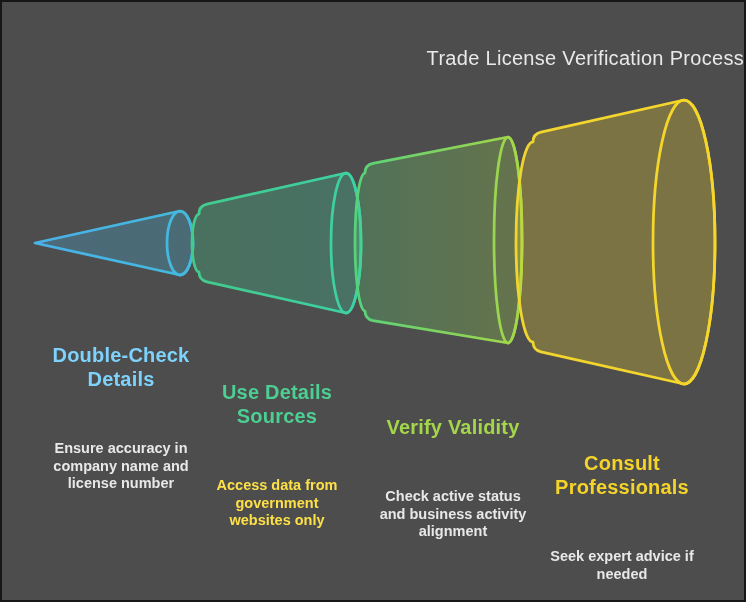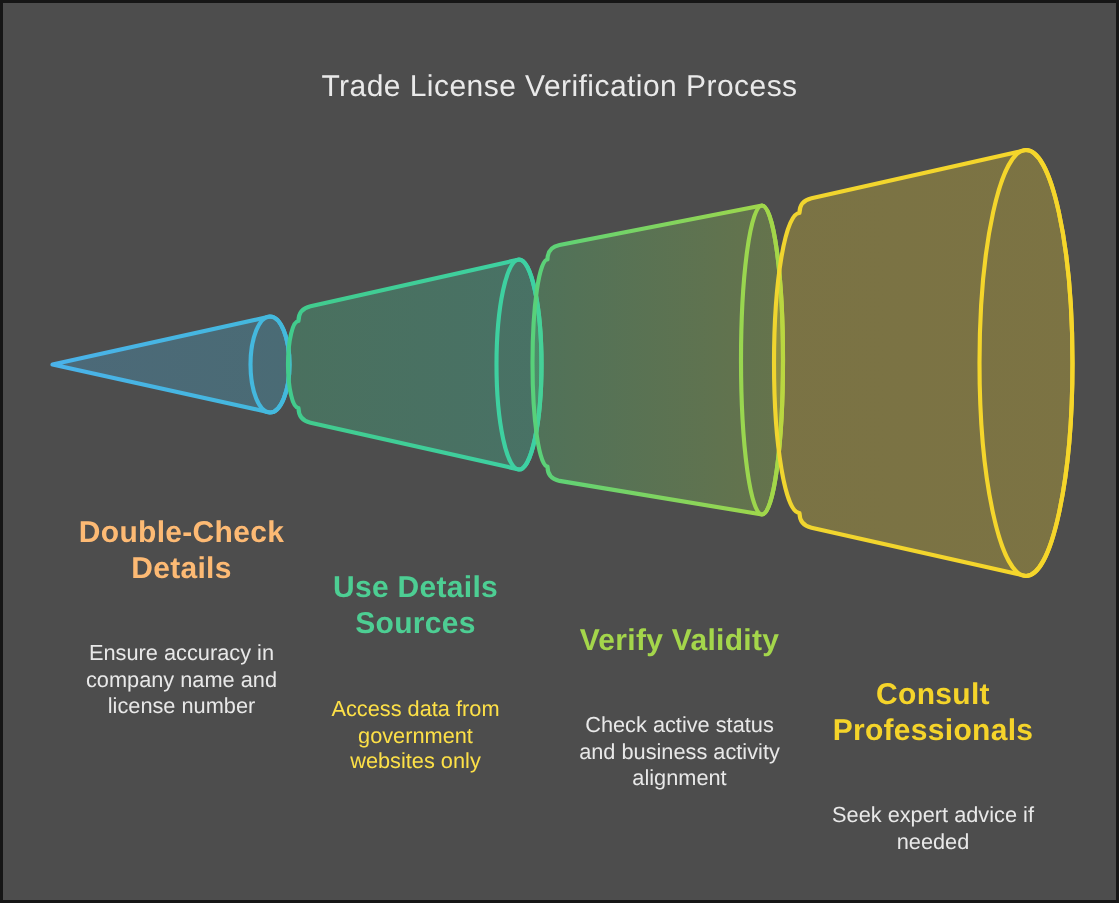--- a/index.html
+++ b/index.html
@@ -49,33 +49,33 @@
     text-align: center;
     white-space: pre-line;
   }
   .sec-h {
     font-size: 20px;
     font-weight: 700;
     line-height: 24px;
     letter-spacing: 0.2px;
   }
   .sec-b {
-    margin-top: 19px;
+    margin-top: 31px;
     font-size: 14.5px;
-    font-weight: 400;
+    font-weight: 700;
     line-height: 17.5px;
     color: #e8e8e8;
   }
 </style>
 </head>
 <body>
 
 <div class="canvas" style="background: rgb(77, 77, 77); border-color: rgb(22, 22, 22);">
 
-  <div class="title" style="color: rgb(233, 233, 233);">Trade License Verification Process</div>
+  <div class="title" style="color: rgb(233, 233, 233); text-align: right;">Trade License Verification Process</div>
 
   <svg class="funnel-svg" viewBox="0 0 746 602" xmlns="http://www.w3.org/2000/svg">
     <defs>
       <linearGradient id="g0" gradientUnits="userSpaceOnUse" x1="33" y1="241" x2="191" y2="241">
         <stop class="grad-a" offset="0" stop-color="#4ab2e9"></stop>
           <stop class="grad-b" offset="1" stop-color="#43b9dc"></stop>
       </linearGradient>
       <linearGradient id="g1" gradientUnits="userSpaceOnUse" x1="190" y1="241" x2="359" y2="241">
         <stop class="grad-a" offset="0" stop-color="#42cb8c"></stop>
           <stop class="grad-b" offset="1" stop-color="#3dd1a4"></stop>
@@ -108,21 +108,21 @@
     </g>
 
     <g>
       <path class="seg-body" stroke="url(#g3)" fill="url(#g3)" d="M 539 130.2 L 682 98 A 31 142 0 0 1 682 382 L 539 349.8
                Q 531 348 531 340 A 17 100 0 0 1 531 140 Q 531 132 539 130.2 Z"></path>
       <ellipse class="seg-rim" stroke="url(#g3)" cx="682" cy="240" rx="31" ry="142"></ellipse>
     </g>
   </svg>
 
   <div class="sec" style="left:9px; top:323px">
-    <div class="sec-h" style="color: #fdba74;">Double-Check
+    <div class="sec-h" style="color: #7dd3fc;">Double-Check
 Details</div>
     <div class="sec-b" style="color: rgb(232, 232, 232);">Ensure accuracy in
 company name and
 license number</div>
   </div>
 
   <div class="sec" style="left:165px; top:360px">
     <div class="sec-h" style="color: rgb(77, 206, 147);">Use Details
 Sources</div>
     <div class="sec-b" style="color: #fde047;">Access data from

